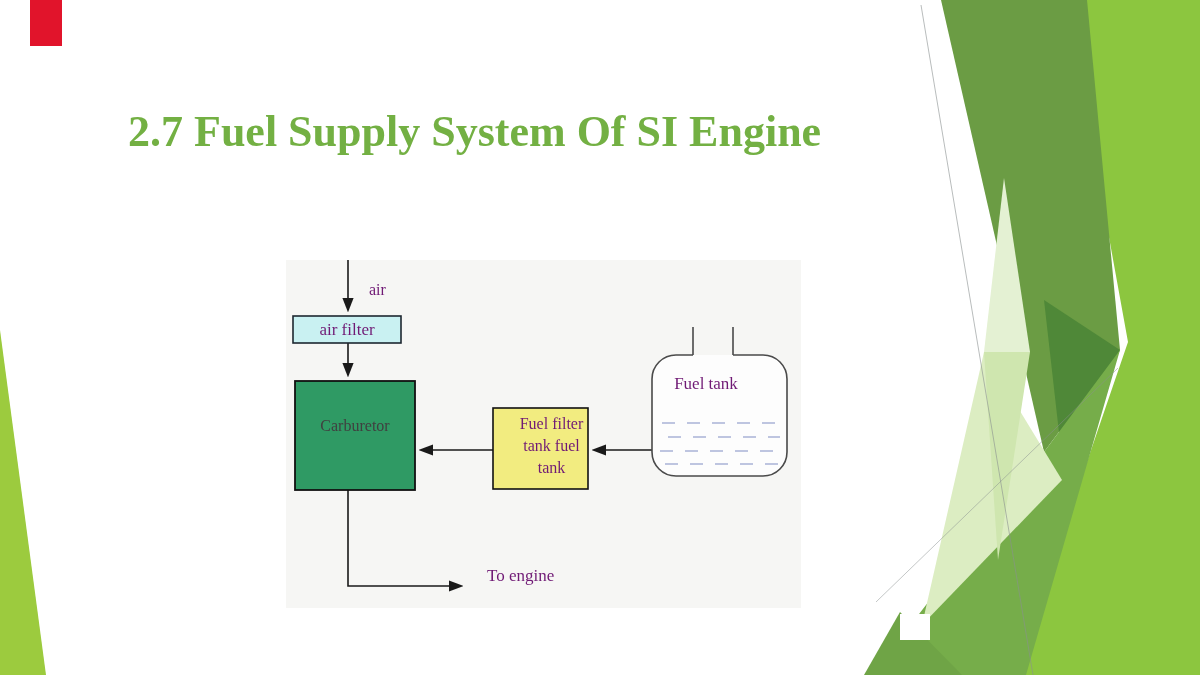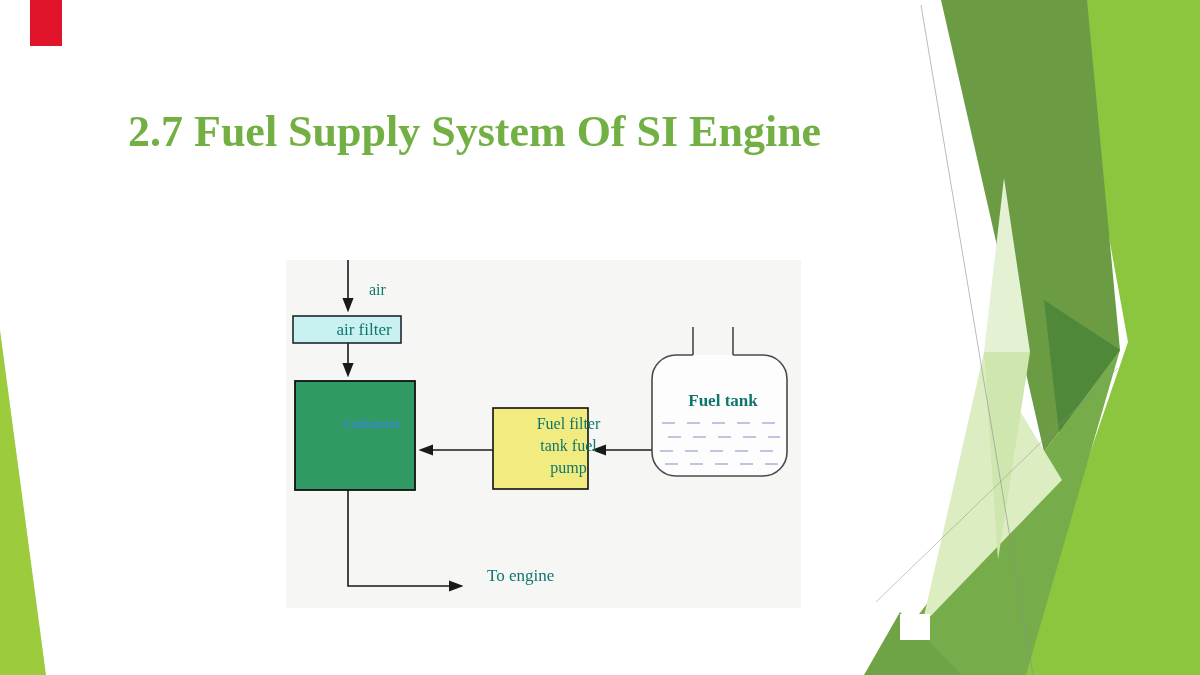--- a/index.html
+++ b/index.html
@@ -1,27 +1,27 @@
 <!DOCTYPE html>
 <html><head>
 <meta charset="utf-8">
 <style>
   html,body{margin:0;padding:0;background:#ffffff;}
   .slide{position:relative;width:1200px;height:675px;overflow:hidden;background:#ffffff;
          font-family:"Liberation Serif", serif;}
   .layer{position:absolute;left:0;top:0;width:1200px;height:675px;}
   .title{position:absolute;left:128px;top:106px;font-size:44px;font-weight:bold;
          color:#73B043;letter-spacing:0px;white-space:nowrap;}
-  .lbl{position:absolute;color:#0f766e;font-size:16px;line-height:1.2;}
-  .center{text-align:center;padding-left:17px;}
+  .lbl{position:absolute;color:#701a75;font-size:16px;line-height:1.2;}
+  .center{text-align:center;}
   .airfilter-lbl{left:293px;top:320px;width:108px;font-size:17px;}
   .air-lbl{left:369px;top:280px;font-size:16px;}
-  .carb-lbl{left:295px;top:416px;width:120px;color:#3b82f6;font-size:13px;}
+  .carb-lbl{left:295px;top:416px;width:120px;color:#404040;font-size:16px;}
   .ff-lbl{left:493px;top:413px;width:117px;font-size:16px;line-height:22px;}
-  .tank-lbl{left:652px;top:391px;width:108px;font-size:17px;font-weight:bold;}
+  .tank-lbl{left:652px;top:374px;width:108px;font-size:17px;}
   .engine-lbl{left:487px;top:566px;font-size:17px;text-align:right;}
 </style>
 </head>
 <body>
 
 <div class="slide">
 
   <svg class="layer" width="1200" height="675" viewBox="0 0 1200 675">
     <defs>
       <marker id="ah" markerWidth="9" markerHeight="7" refX="7.5" refY="3.5" orient="auto">
@@ -78,19 +78,19 @@
 
   <div class="lbl air-lbl">air</div>
 
   <div class="lbl center airfilter-lbl">air filter</div>
 
   <div class="lbl center carb-lbl">Carburetor</div>
 
   <div class="lbl center ff-lbl">
     <div>Fuel filter</div>
     <div>tank fuel</div>
-    <div>pump</div>
+    <div>tank</div>
   </div>
 
   <div class="lbl center tank-lbl">Fuel tank</div>
 
   <div class="lbl engine-lbl">To engine</div>
 </div>
 
 </body></html>

